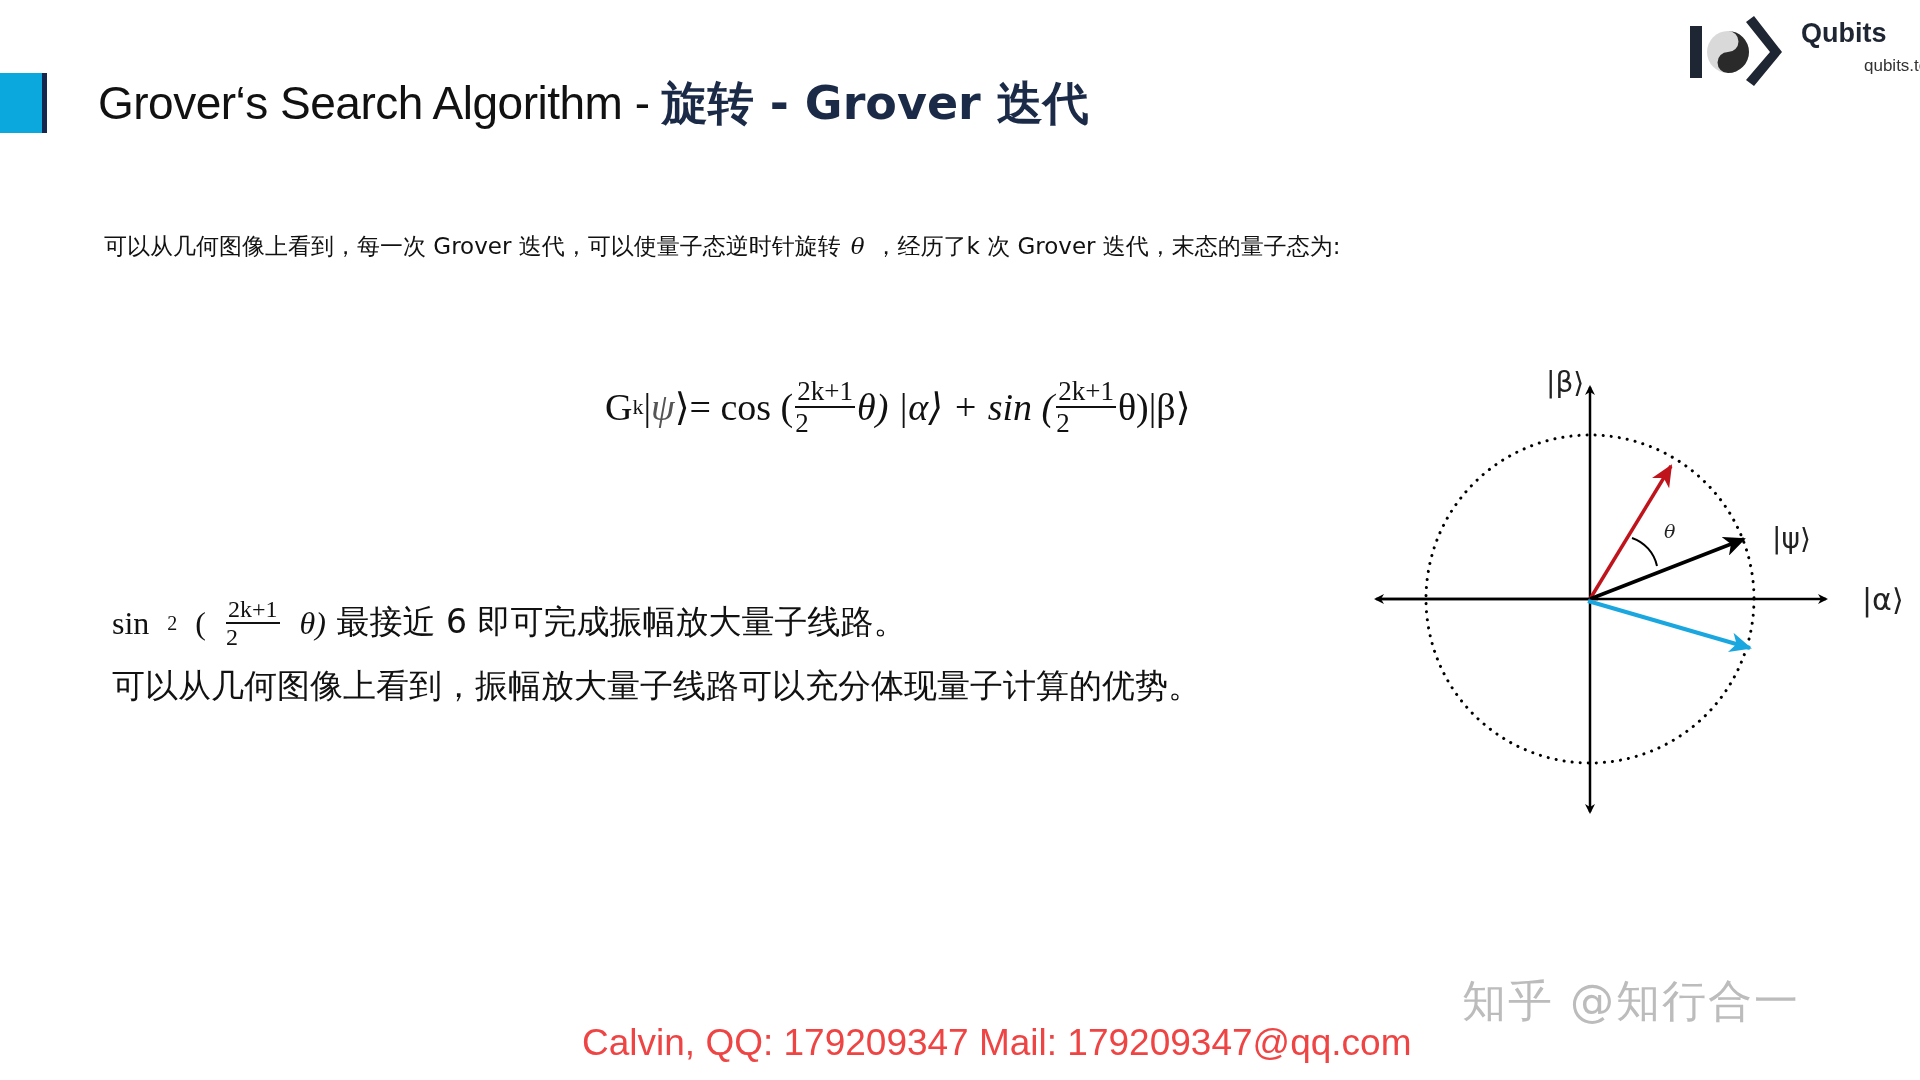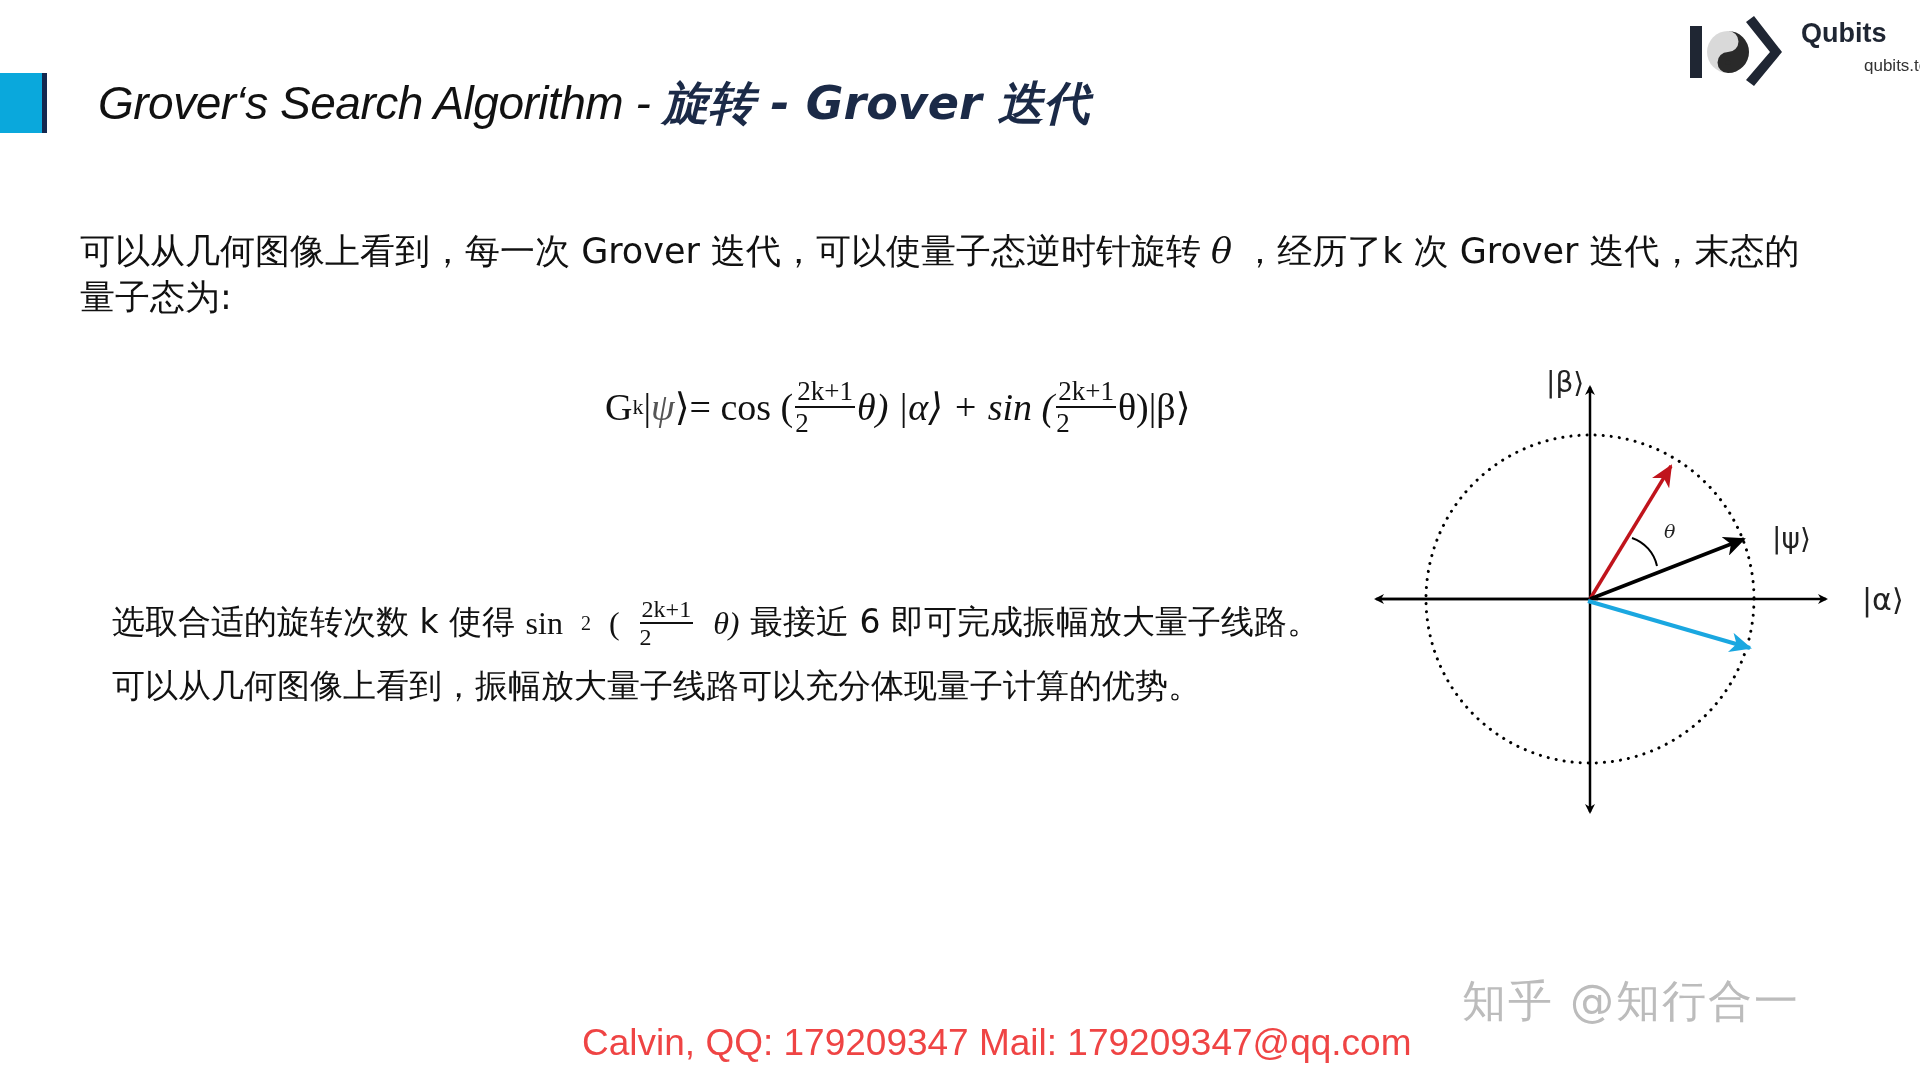--- a/index.html
+++ b/index.html
@@ -1,28 +1,28 @@
 <!DOCTYPE html>
 <html><head>
 <meta charset="utf-8">
 <style>
   html, body { margin:0; padding:0; background:#ffffff; }
   body { width:1920px; height:1080px; position:relative; overflow:hidden;
          font-family:"DejaVu Sans", "Liberation Sans", sans-serif; color:#111; }
   .accent-cyan { position:absolute; left:0; top:73px; width:42px; height:60px; background:#0aa8dc; }
   .accent-navy { position:absolute; left:42px; top:73px; width:5px; height:60px; background:#14284f; }
   .title { position:absolute; left:98px; top:74px; font-family:"Liberation Sans", sans-serif;
-           font-size:46px; line-height:58px; color:#111; white-space:nowrap; letter-spacing:-0.5px;font-style:italic; }
+           font-size:46px; line-height:58px; color:#111; white-space:nowrap; letter-spacing:-0.5px; }
   .title .hl { color:#1b2a47; font-weight:bold; font-family:"DejaVu Sans", sans-serif; letter-spacing:0; }
   .logo { position:absolute; left:1690px; top:14px; width:220px; height:72px; }
   .logo-text { position:absolute; left:1801px; top:18px; font-family:Liberation Sans, sans-serif; font-weight:bold;
                font-size:27px; color:#1f2633; }
   .logo-url { position:absolute; left:1864px; top:56px; font-family:"Liberation Sans", sans-serif;
               font-size:17px; color:#333; }
-  .para1 { position:absolute; left:80px; top:228px; width:1720px; font-size:35px; line-height:46px; color:#111; }
+  .para1 { position:absolute; left:104px; top:228px; width:1720px; font-size:23px; line-height:36px; color:#111; }
   .theta-i { font-family:"DejaVu Serif", serif; font-style:italic; padding:0 10px; }
   .eq { position:absolute; left:605px; top:368px; font-family:"Liberation Serif", "DejaVu Serif", serif;
         font-size:38px; color:#111; white-space:nowrap; display:flex; align-items:center; }
   .frac { display:inline-flex; flex-direction:column; vertical-align:middle;
           font-size:27px; line-height:30px; margin:8px 2px; }
   .frac .num { border-bottom:2px solid #111; padding:0 2px; }
   .psi { color:#555; font-style:italic; }
   .ital { font-style:italic; }
   sup.k { font-size:22px; }
   .para2 { position:absolute; left:112px; top:588px; font-size:33px; line-height:56px; color:#111; white-space:nowrap; }
@@ -73,21 +73,20 @@
   <span class="ital">θ) |α⟩ + sin (</span>
   <span class="frac">
       <span class="num">2k+1</span>
       <span>2</span>
     </span>
   <span>θ)|β⟩</span>
 </div>
 
 <div class="para2">
   <div>
-    <span>选取合适的旋转次数 k 使得 </span>
     <span class="inline-math">
       <span>sin</span>
         <sup style="font-size:20px">2</sup>
         <span>(</span>
         <span class="frac">
           <span class="num">2k+1</span>
           <span>2</span>
         </span>
         <span class="ital">θ)</span>
     </span>

